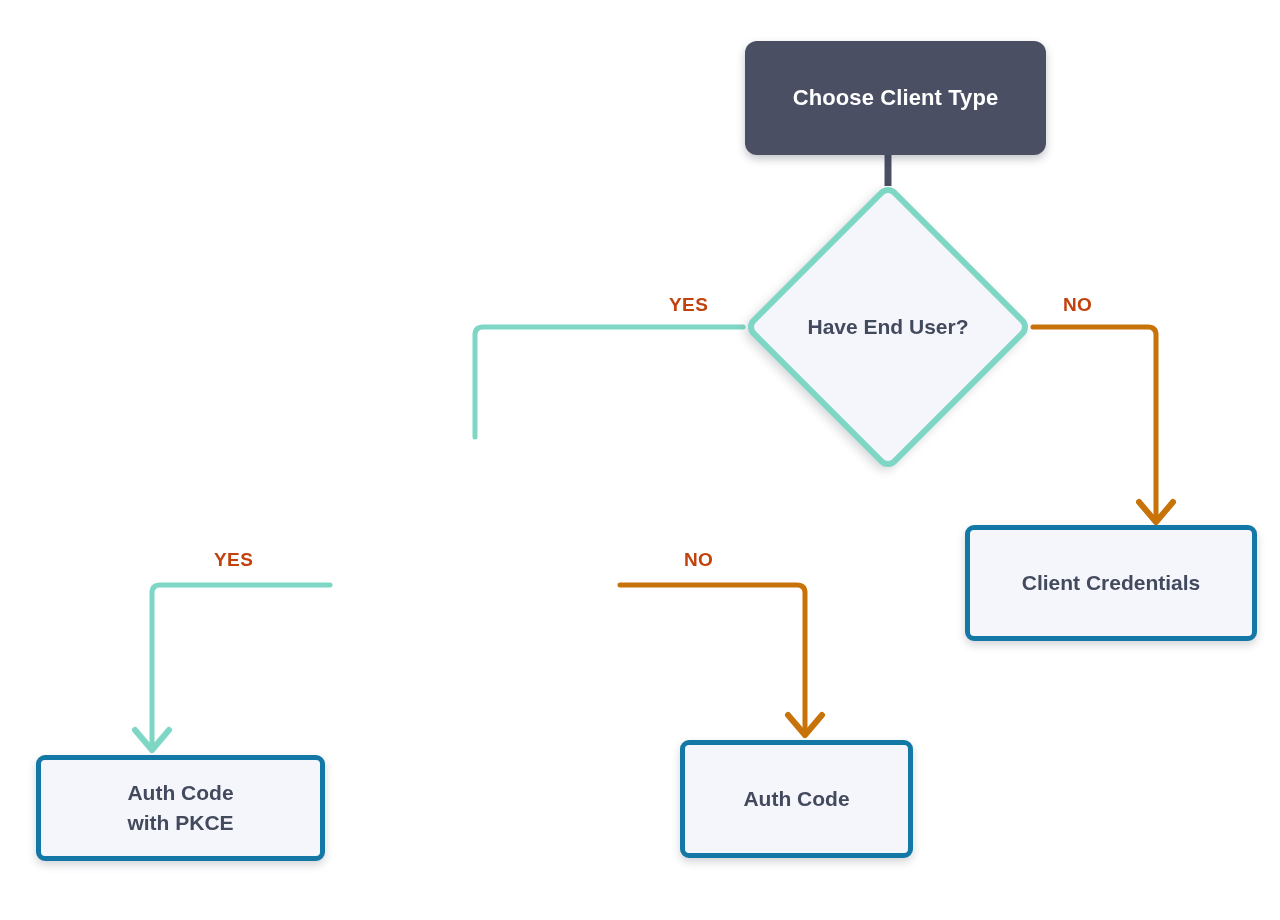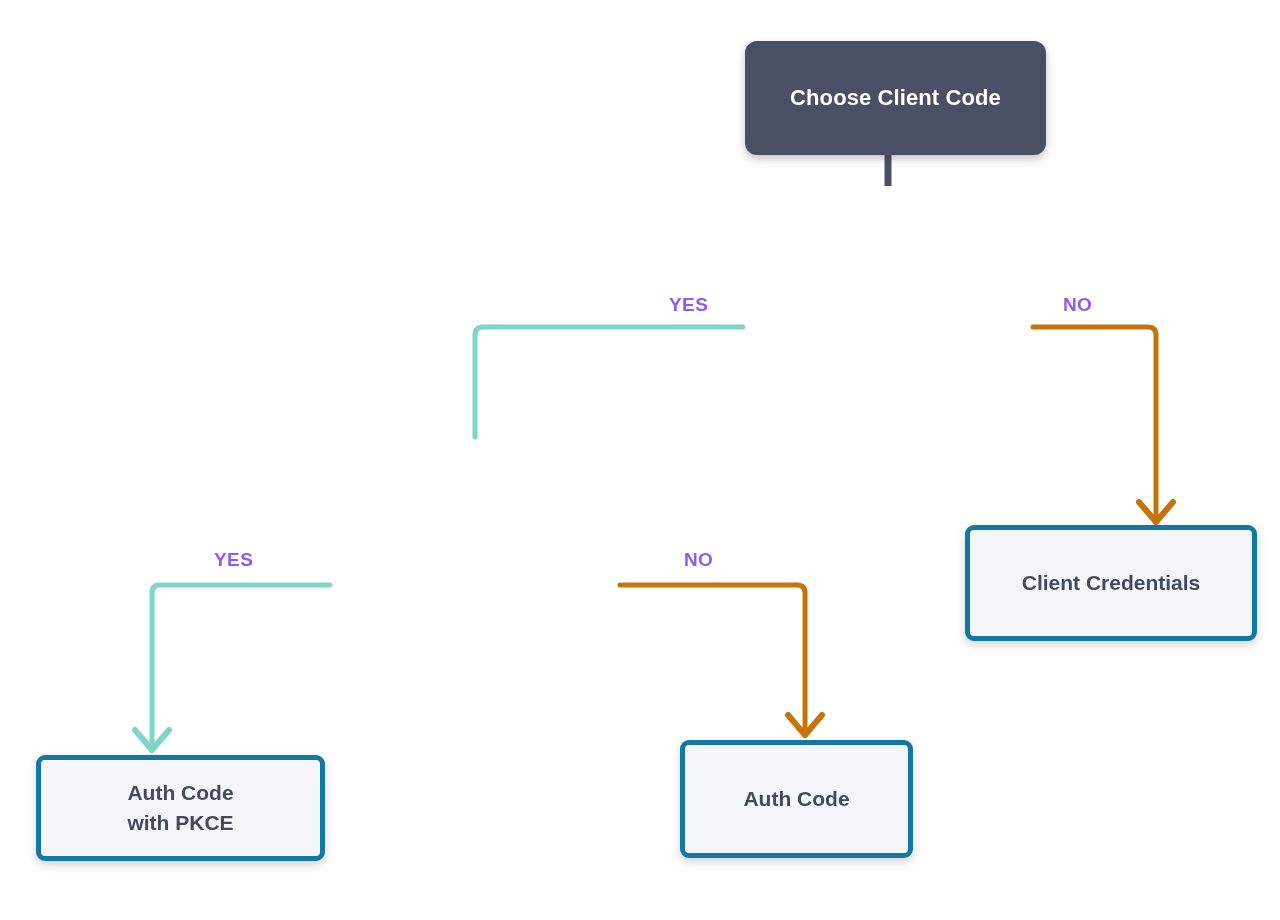--- a/index.html
+++ b/index.html
@@ -88,21 +88,21 @@
     color: #434a5e;
     font-size: 21px;
     font-weight: bold;
     line-height: 1.5;
     white-space: pre-line;
   }
 
   
   .edge-label {
     position: absolute;
-    color: #8b5cf6;
+    color: #c2410c;
     font-size: 19px;
     font-weight: bold;
     letter-spacing: 0.4px;
     white-space: nowrap;
   }
 </style>
 </head>
 <body>
 
 <div id="canvas">
@@ -140,23 +140,27 @@
 
   <div class="edge-label" style="left:669px; top:294px;">YES</div>
 
   <div class="edge-label" style="left:1063px; top:294px;">NO</div>
 
   <div class="edge-label" style="left:214px; top:549px;">YES</div>
 
   <div class="edge-label" style="left:684px; top:549px;">NO</div>
 
   <div class="node node-start" style="left:745px; top:41px; width:301px; height:114px;">
-    <span class="node-label">Choose Client Code</span>
+    <span class="node-label">Choose Client Type</span>
   </div>
 
+  <div class="node node-diamond" style="left:743px; top:182px; width:290px; height:290px;">
+    <span class="diamond-shape" style="width:205px; height:205px;"></span>
+    <span class="node-label">Have End User?</span>
+  </div>
 
 
   <div class="node node-box" style="left:965px; top:525px; width:292px; height:116px;">
     <span class="node-label">Client Credentials</span>
   </div>
 
   <div class="node node-box" style="left:36px; top:755px; width:289px; height:106px; white-space:pre-line;">
     <span class="node-label" style="white-space:pre-line;">Auth Code
 with PKCE</span>
   </div>

